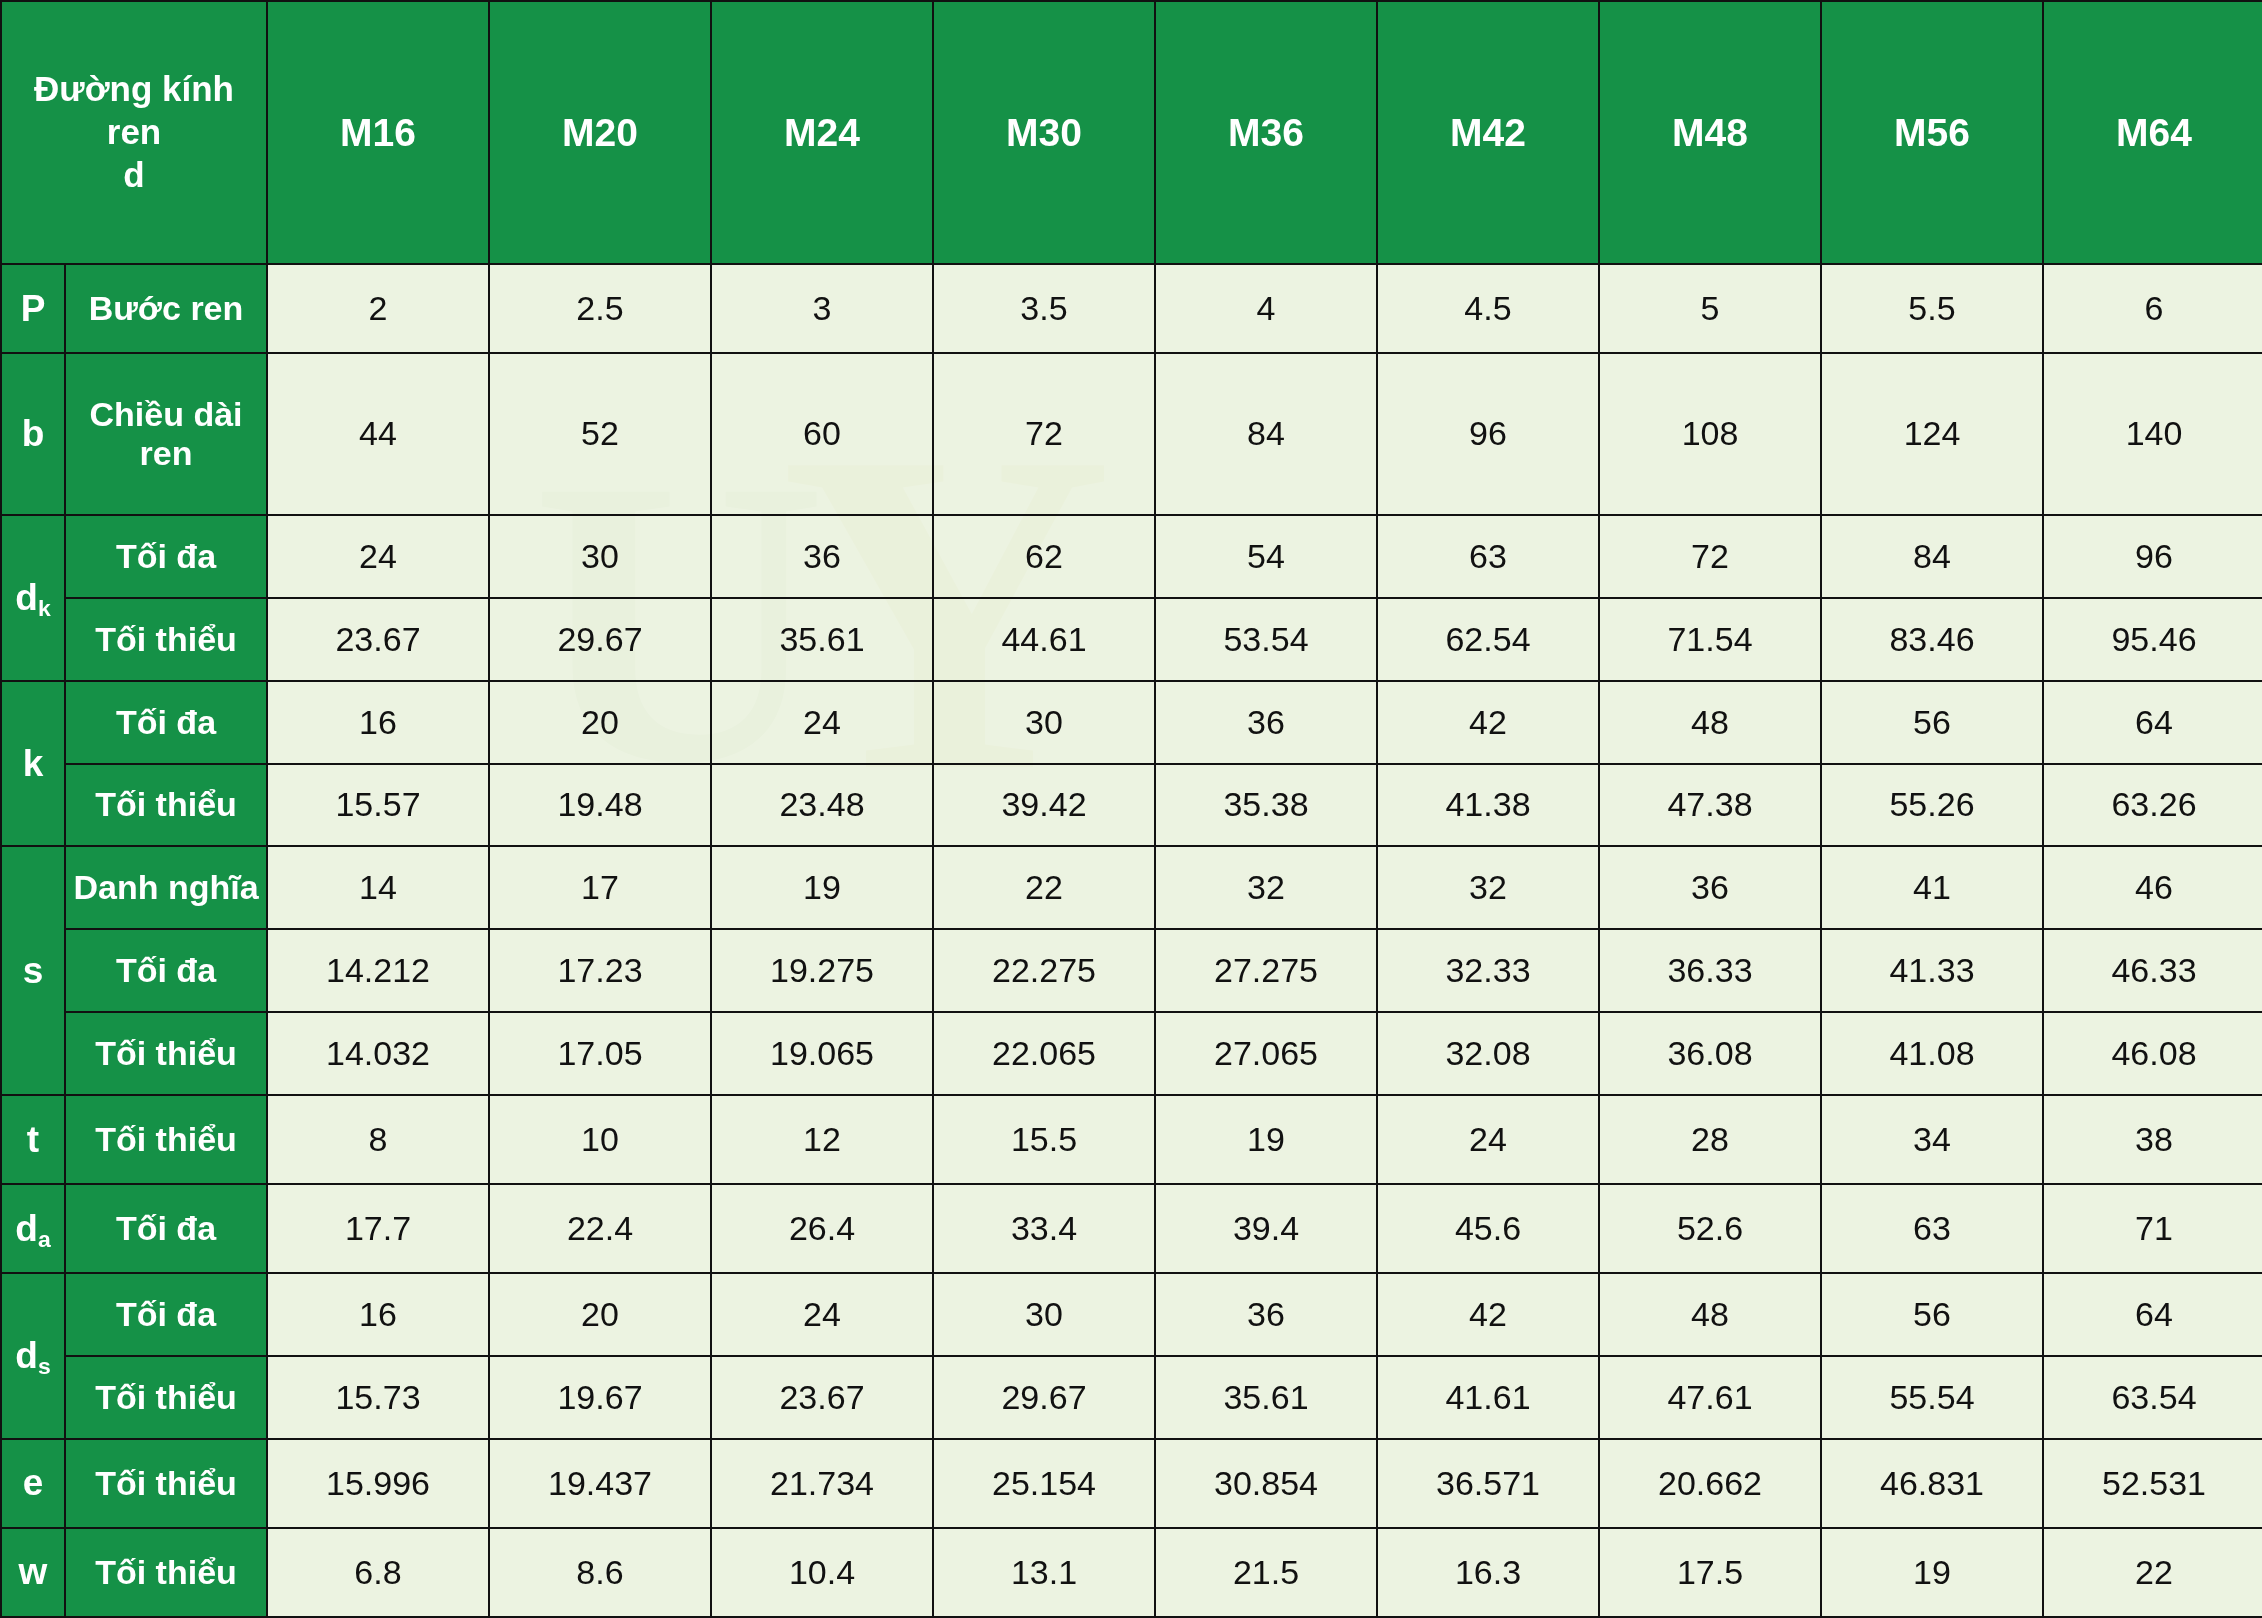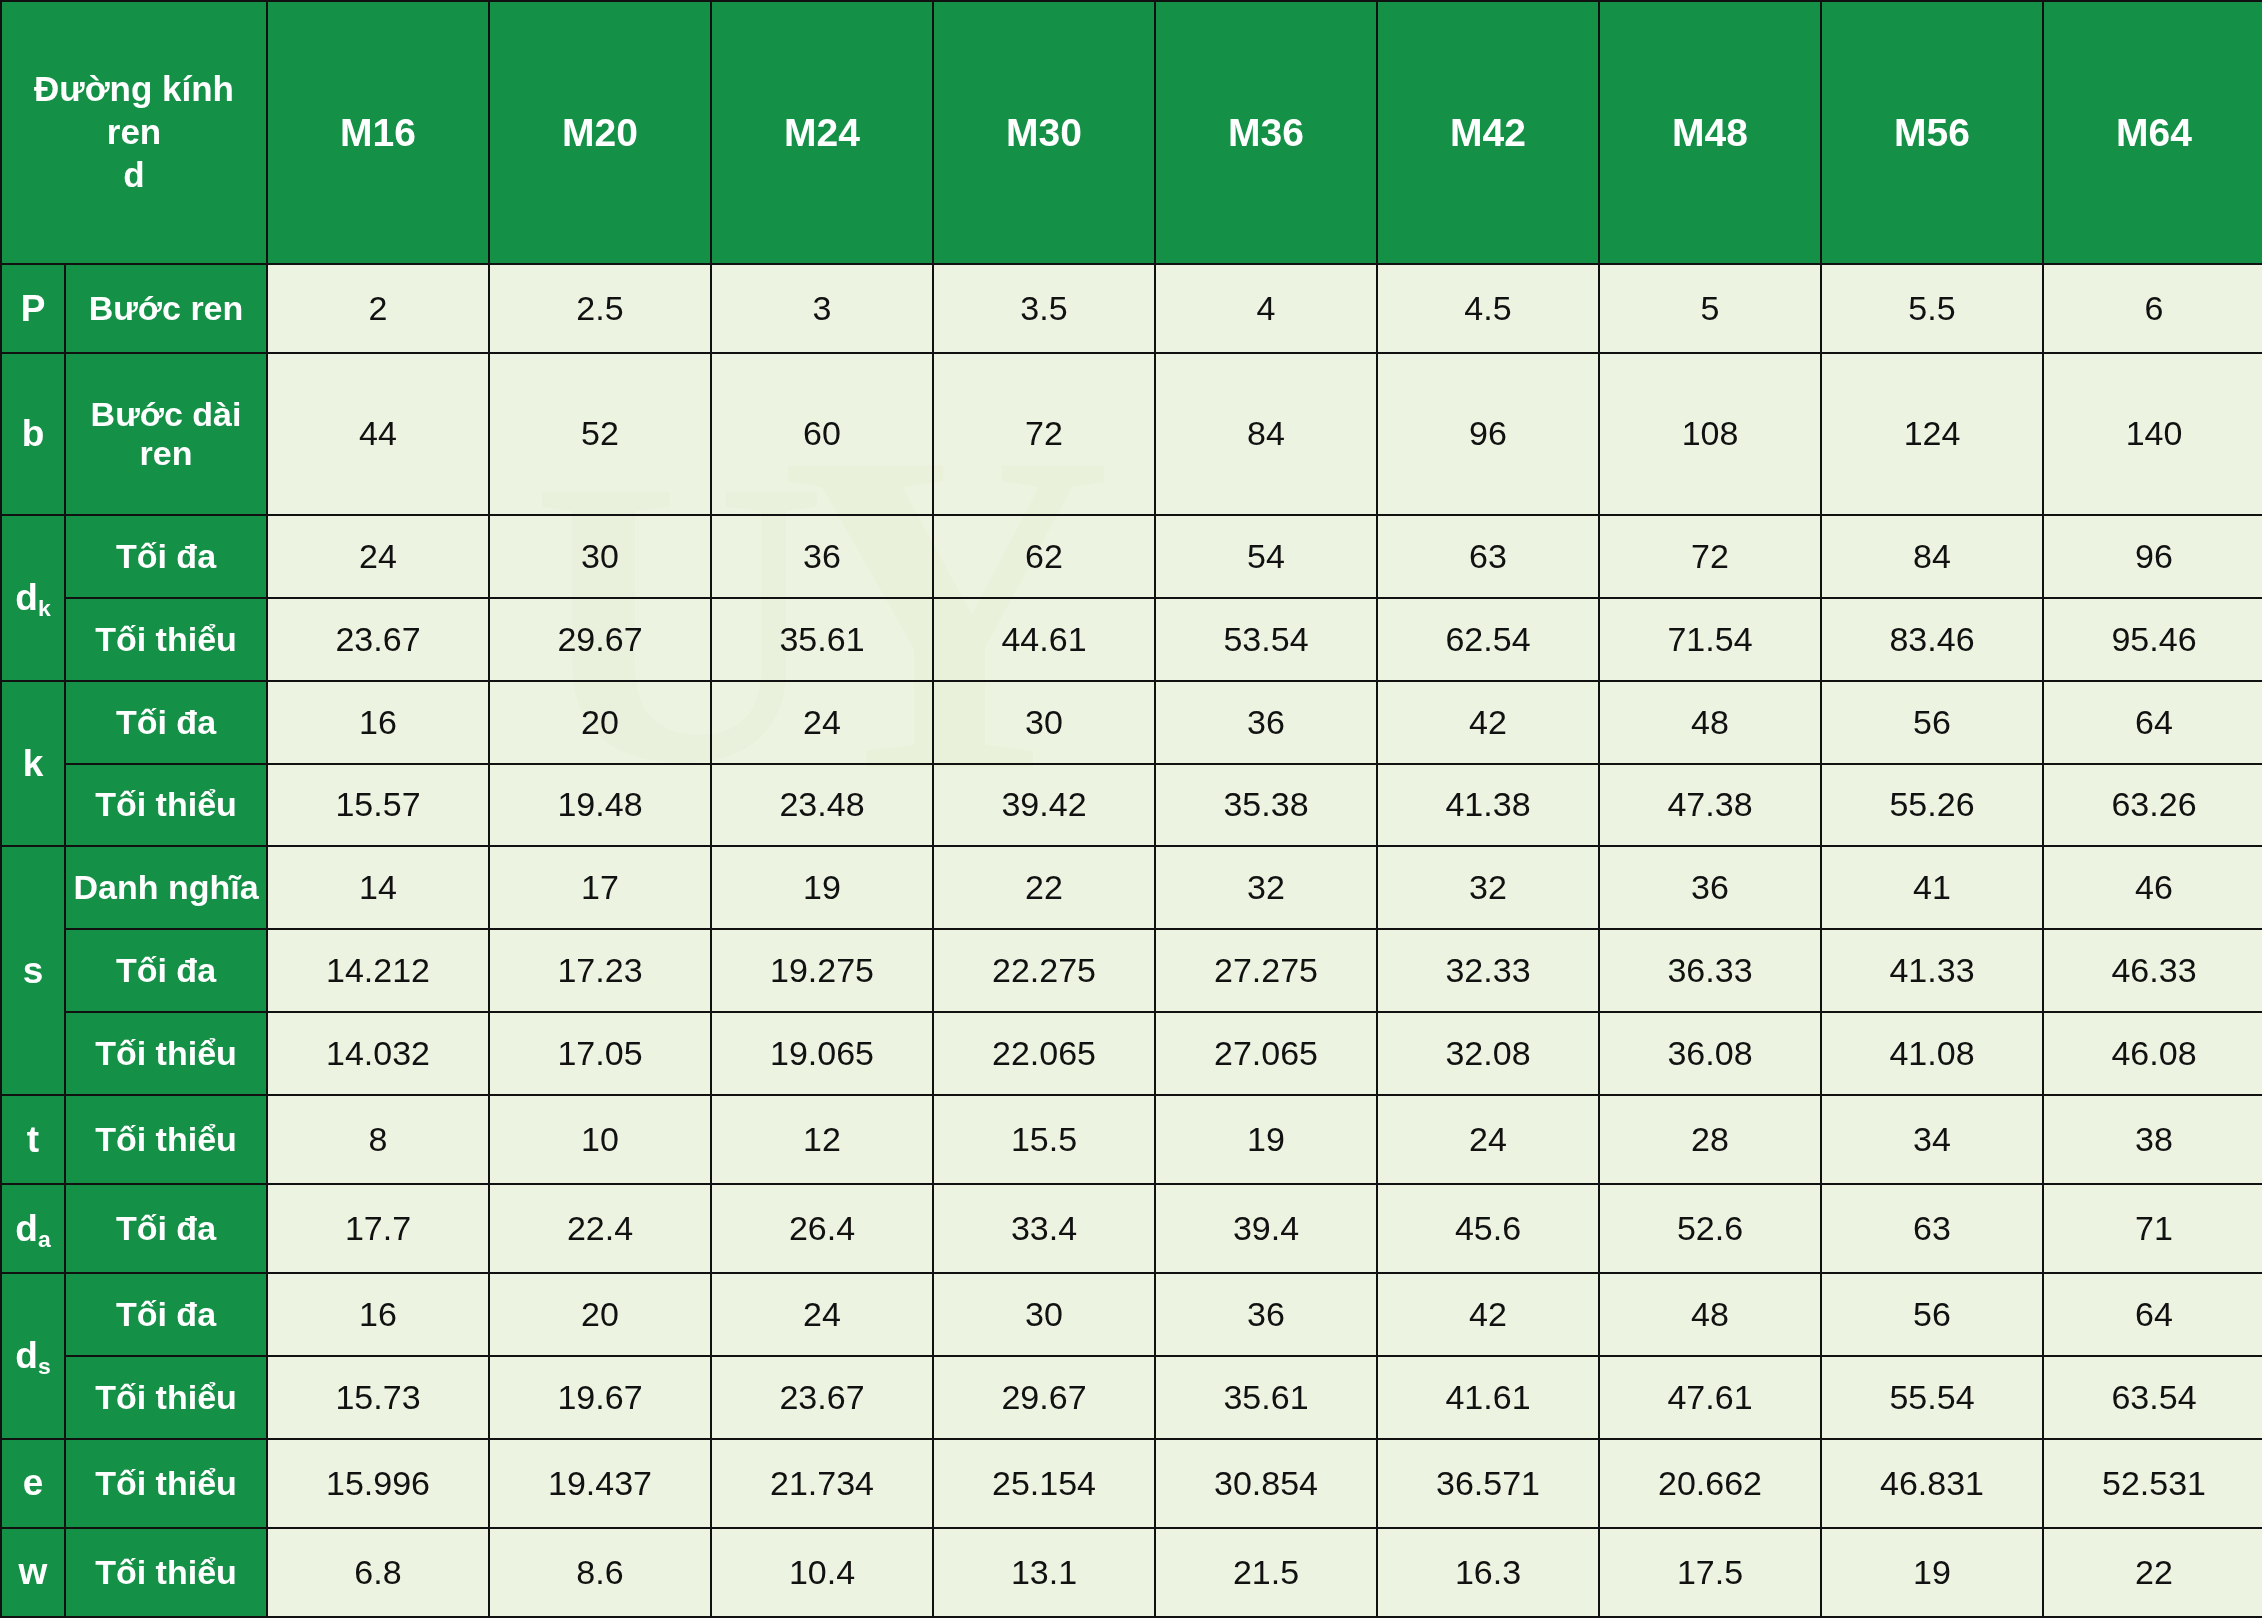--- a/index.html
+++ b/index.html
@@ -165,21 +165,21 @@
           <td class="val">3</td>
           <td class="val">3.5</td>
           <td class="val">4</td>
           <td class="val">4.5</td>
           <td class="val">5</td>
           <td class="val">5.5</td>
           <td class="val">6</td>
         </tr>
         <tr>
           <td class="sym" rowspan="1">b</td>
-          <td class="desc">Bước dài ren</td>
+          <td class="desc">Chiều dài ren</td>
           <td class="val">44</td>
           <td class="val">52</td>
           <td class="val">60</td>
           <td class="val">72</td>
           <td class="val">84</td>
           <td class="val">96</td>
           <td class="val">108</td>
           <td class="val">124</td>
           <td class="val">140</td>
         </tr>

